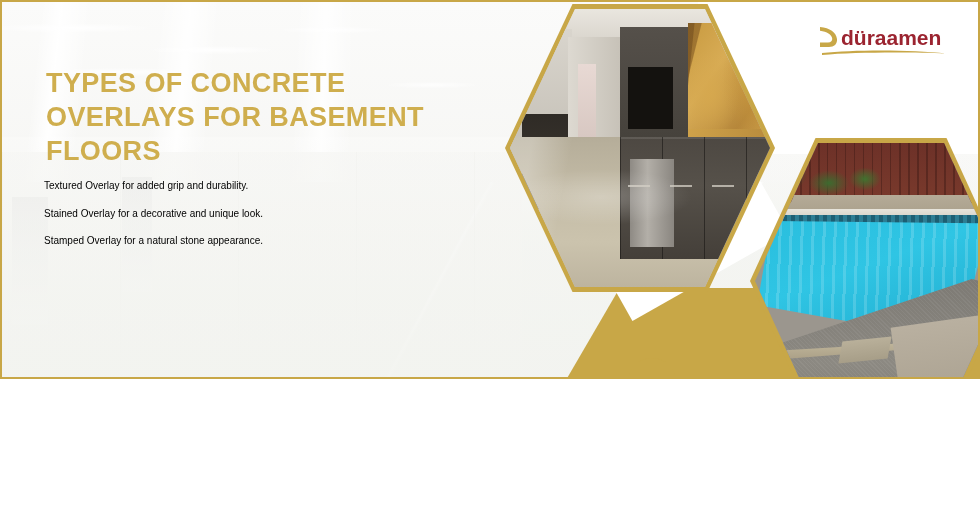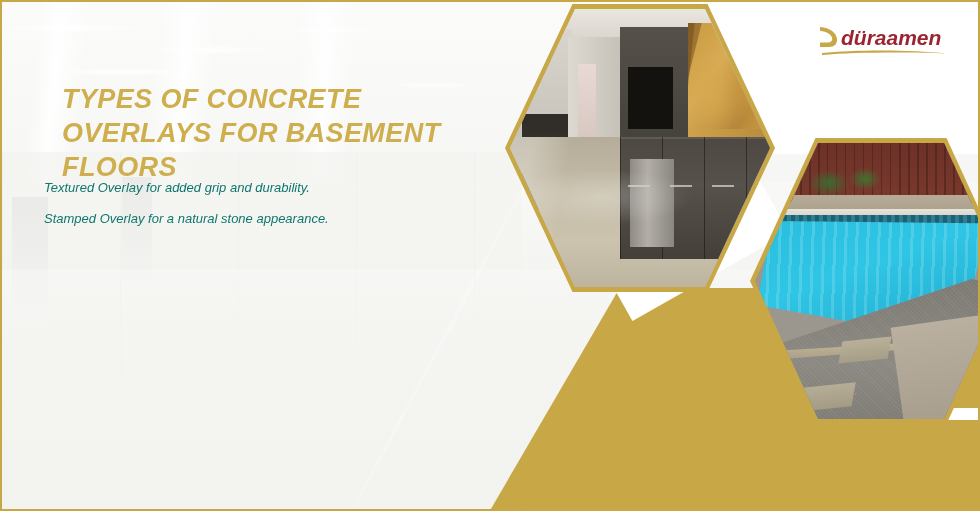--- a/index.html
+++ b/index.html
@@ -2,25 +2,24 @@
 <html><head>
 <meta charset="utf-8">
 <style>
   html,body{margin:0;padding:0;}
   body{
     width:980px;height:515px;overflow:hidden;
     font-family:"Liberation Sans", sans-serif;
     background:#ffffff;
   }
   #poster{
-    position:relative;width:980px;height:511px;overflow:hidden;
+    position:relative;width:980px;height:379px;overflow:hidden;
     box-sizing:border-box;
     border:2px solid #c8a747;
     background:#f3f3f0;
-    font-style:italic;
   }
 
   
   .bg-photo{
     position:absolute;inset:0;
     background:
       linear-gradient(118deg, rgba(255,255,255,0) 49.6%, rgba(255,255,255,.95) 49.8%, rgba(255,255,255,0) 50.1%),
       linear-gradient(118deg, rgba(255,255,255,0) 72.6%, rgba(255,255,255,.8) 72.8%, rgba(255,255,255,0) 73.0%),
       linear-gradient(to bottom,#fdfdfd 0%, #f7f7f5 42%, #f2f3ef 62%, #eef0ec 100%);
   }
@@ -219,27 +218,27 @@
   
   .deco{position:absolute;left:520px;top:330px;width:200px;height:190px;}
   .deco svg{display:block;}
 
   
   .headline{
     position:absolute;left:44px;top:64px;width:440px;
     color:#cfae4e;
     font-size:27px;line-height:1.26;font-weight:bold;
     letter-spacing:.4px;text-transform:uppercase;
-    margin:16px;
+    margin:0;
   }
   .bullets{
     position:absolute;left:42px;top:178px;width:415px;
   }
   .bullet{
-    color:#0f766e;font-size:13px;line-height:1.16;
+    color:#000000;font-size:10px;line-height:1.16;
     margin:0 0 16px 0;
   }
   .bullet:last-child{margin-bottom:8px;}
 </style>
 </head>
 <body>
 
 <div id="poster">
 
   <div class="bg-photo">
@@ -318,16 +317,17 @@
       <text x="27" y="26" font-family="&quot;Liberation Sans&quot;, sans-serif" font-size="21" font-weight="bold" fill="#9B2430">düraamen</text>
 
       <path d="M8 34 C40 30.5 98 30.5 132 34.5 C98 33 40 33 8 36 Z" fill="#C8A747"></path>
     </svg>
   </div>
 
   <h1 class="headline">Types of Concrete Overlays for Basement Floors</h1>
 
   <div class="bullets">
     <p class="bullet">Textured Overlay for added grip and durability.</p>
+    <p class="bullet">Stained Overlay for a decorative and unique look.</p>
     <p class="bullet">Stamped Overlay for a natural stone appearance.</p>
   </div>
 
 </div>
 
 </body></html>

